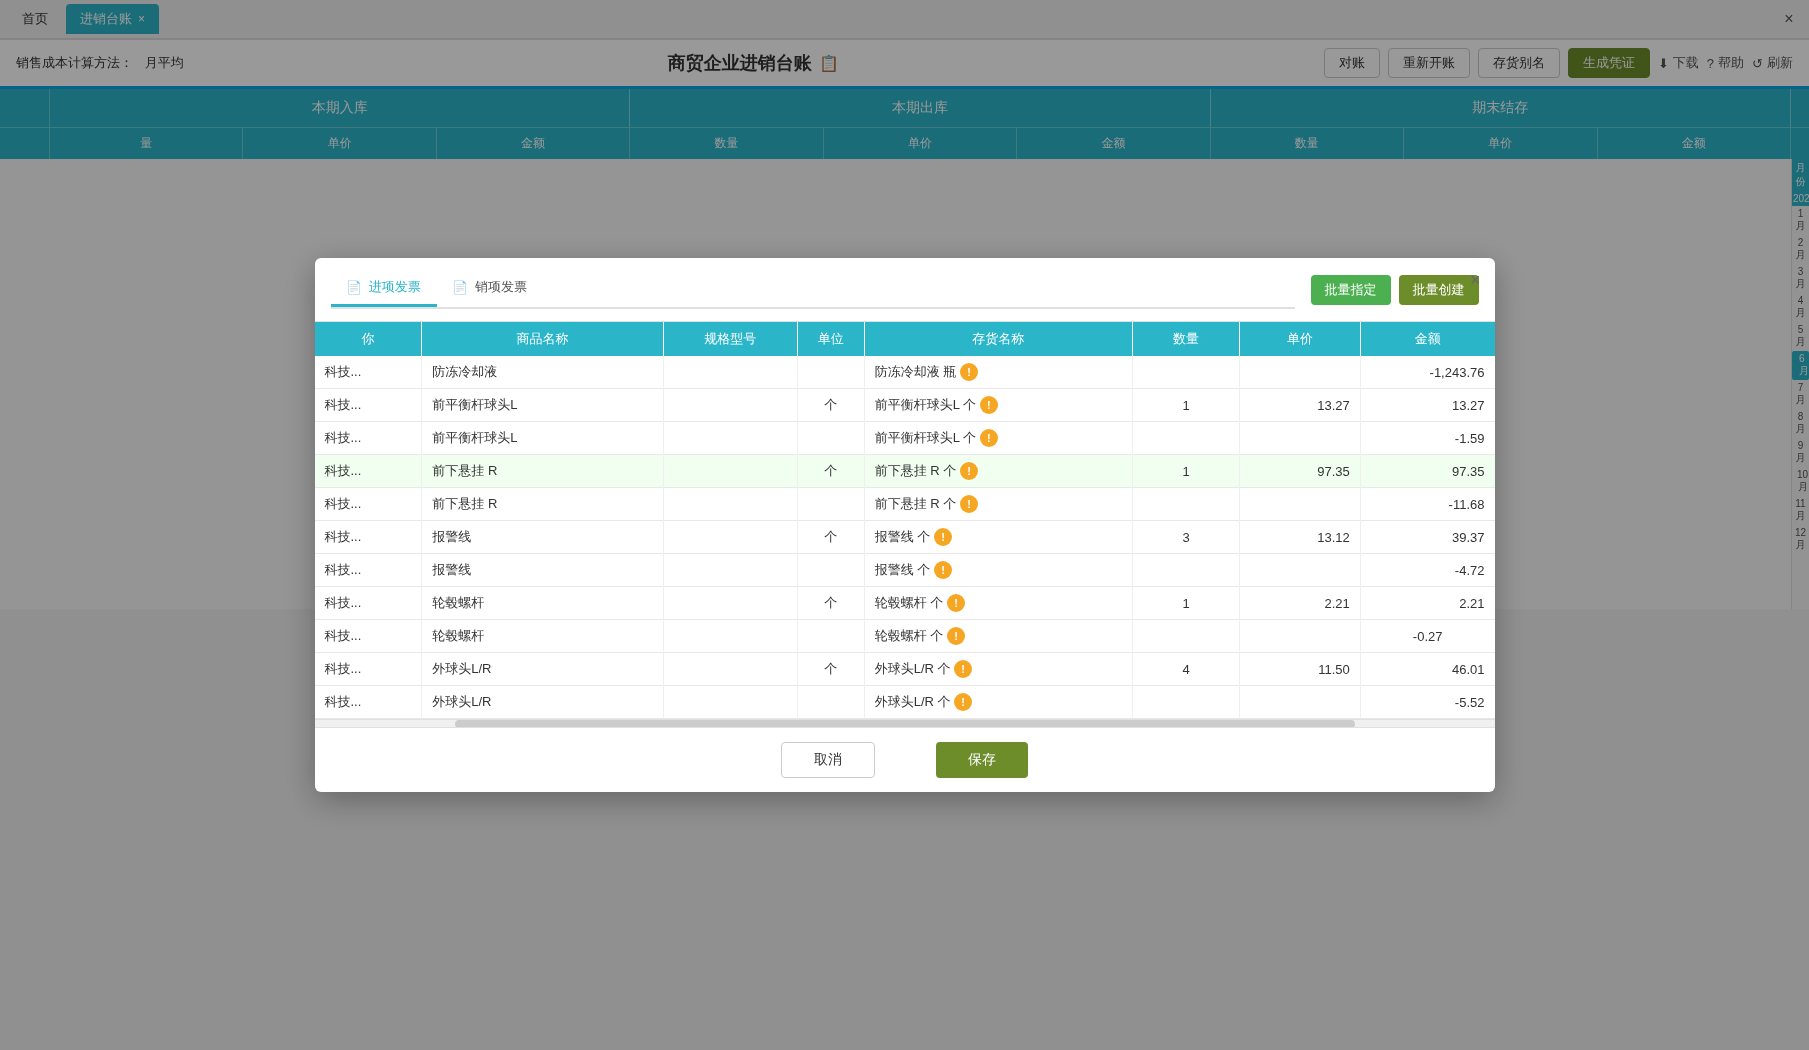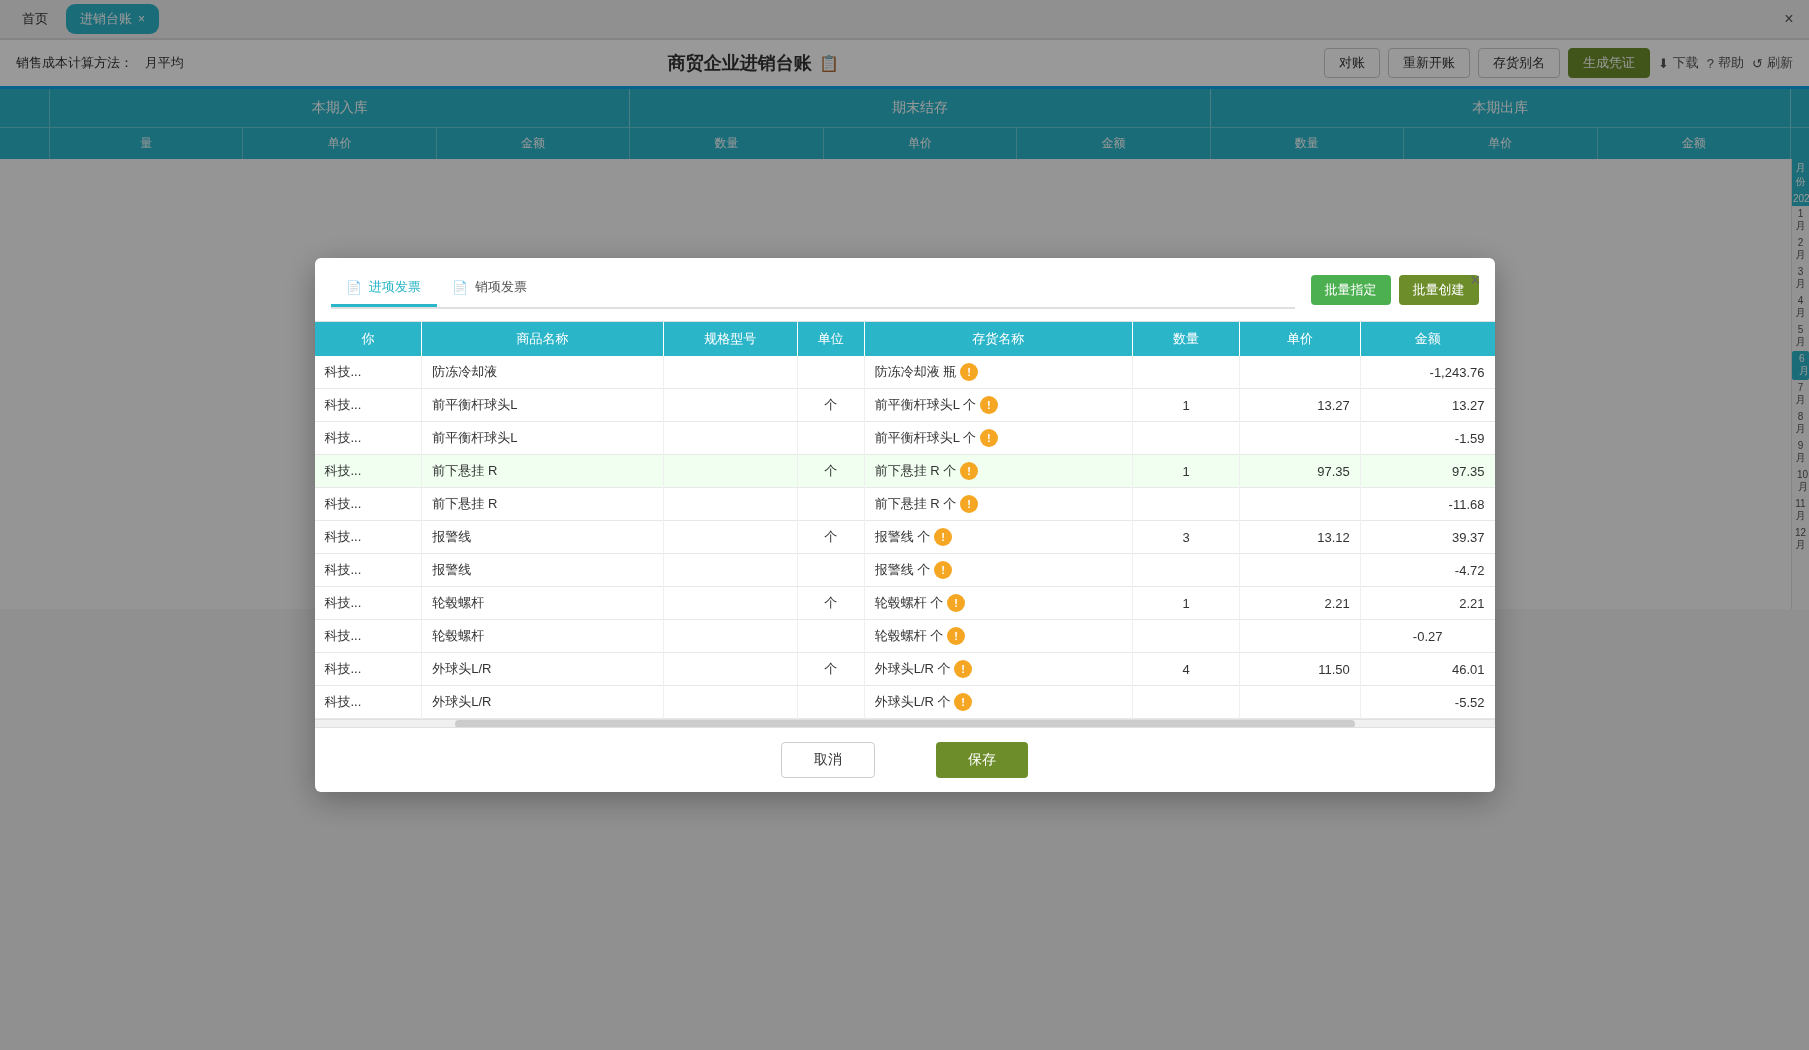--- a/index.html
+++ b/index.html
@@ -73,21 +73,21 @@
 </head>
 <body>
 
 <div class="top-window-bar">
   <div style="display:flex;align-items:center;height:100%;padding:0 8px;gap:4px;">
 
     <div class="tab inactive">
       <span>首页</span>
     </div>
 
-    <div class="tab active" style="position:relative;border-radius:9px;">
+    <div class="tab active" style="position:relative;">
       <span>进销台账</span>
       <span class="tab-close">×</span>
     </div>
   </div>
   <button class="window-close-btn">×</button>
 </div>
 
 <div class="main-content">
 
   <div class="header-toolbar">
@@ -116,22 +116,22 @@
         <span>↺</span>
         <span>刷新</span>
       </span>
     </div>
   </div>
 
   <div class="bg-table-area">
     <div class="bg-section-headers">
       <div style="flex:0 0 50px;background:#2bb5c8;border-right:1px solid rgba(255,255,255,0.3);"></div>
       <div class="bg-section">本期入库</div>
+      <div class="bg-section">本期出库</div>
       <div class="bg-section">期末结存</div>
-      <div class="bg-section">本期出库</div>
       <div style="flex:0 0 18px;background:#2bb5c8;"></div>
     </div>
     <div class="bg-sub-headers">
       <div style="flex:0 0 50px;border-right:1px solid rgba(255,255,255,0.3);"></div>
       <div class="bg-sub">量</div>
       <div class="bg-sub">单价</div>
       <div class="bg-sub">金额</div>
       <div class="bg-sub">数量</div>
       <div class="bg-sub">单价</div>
       <div class="bg-sub">金额</div>

